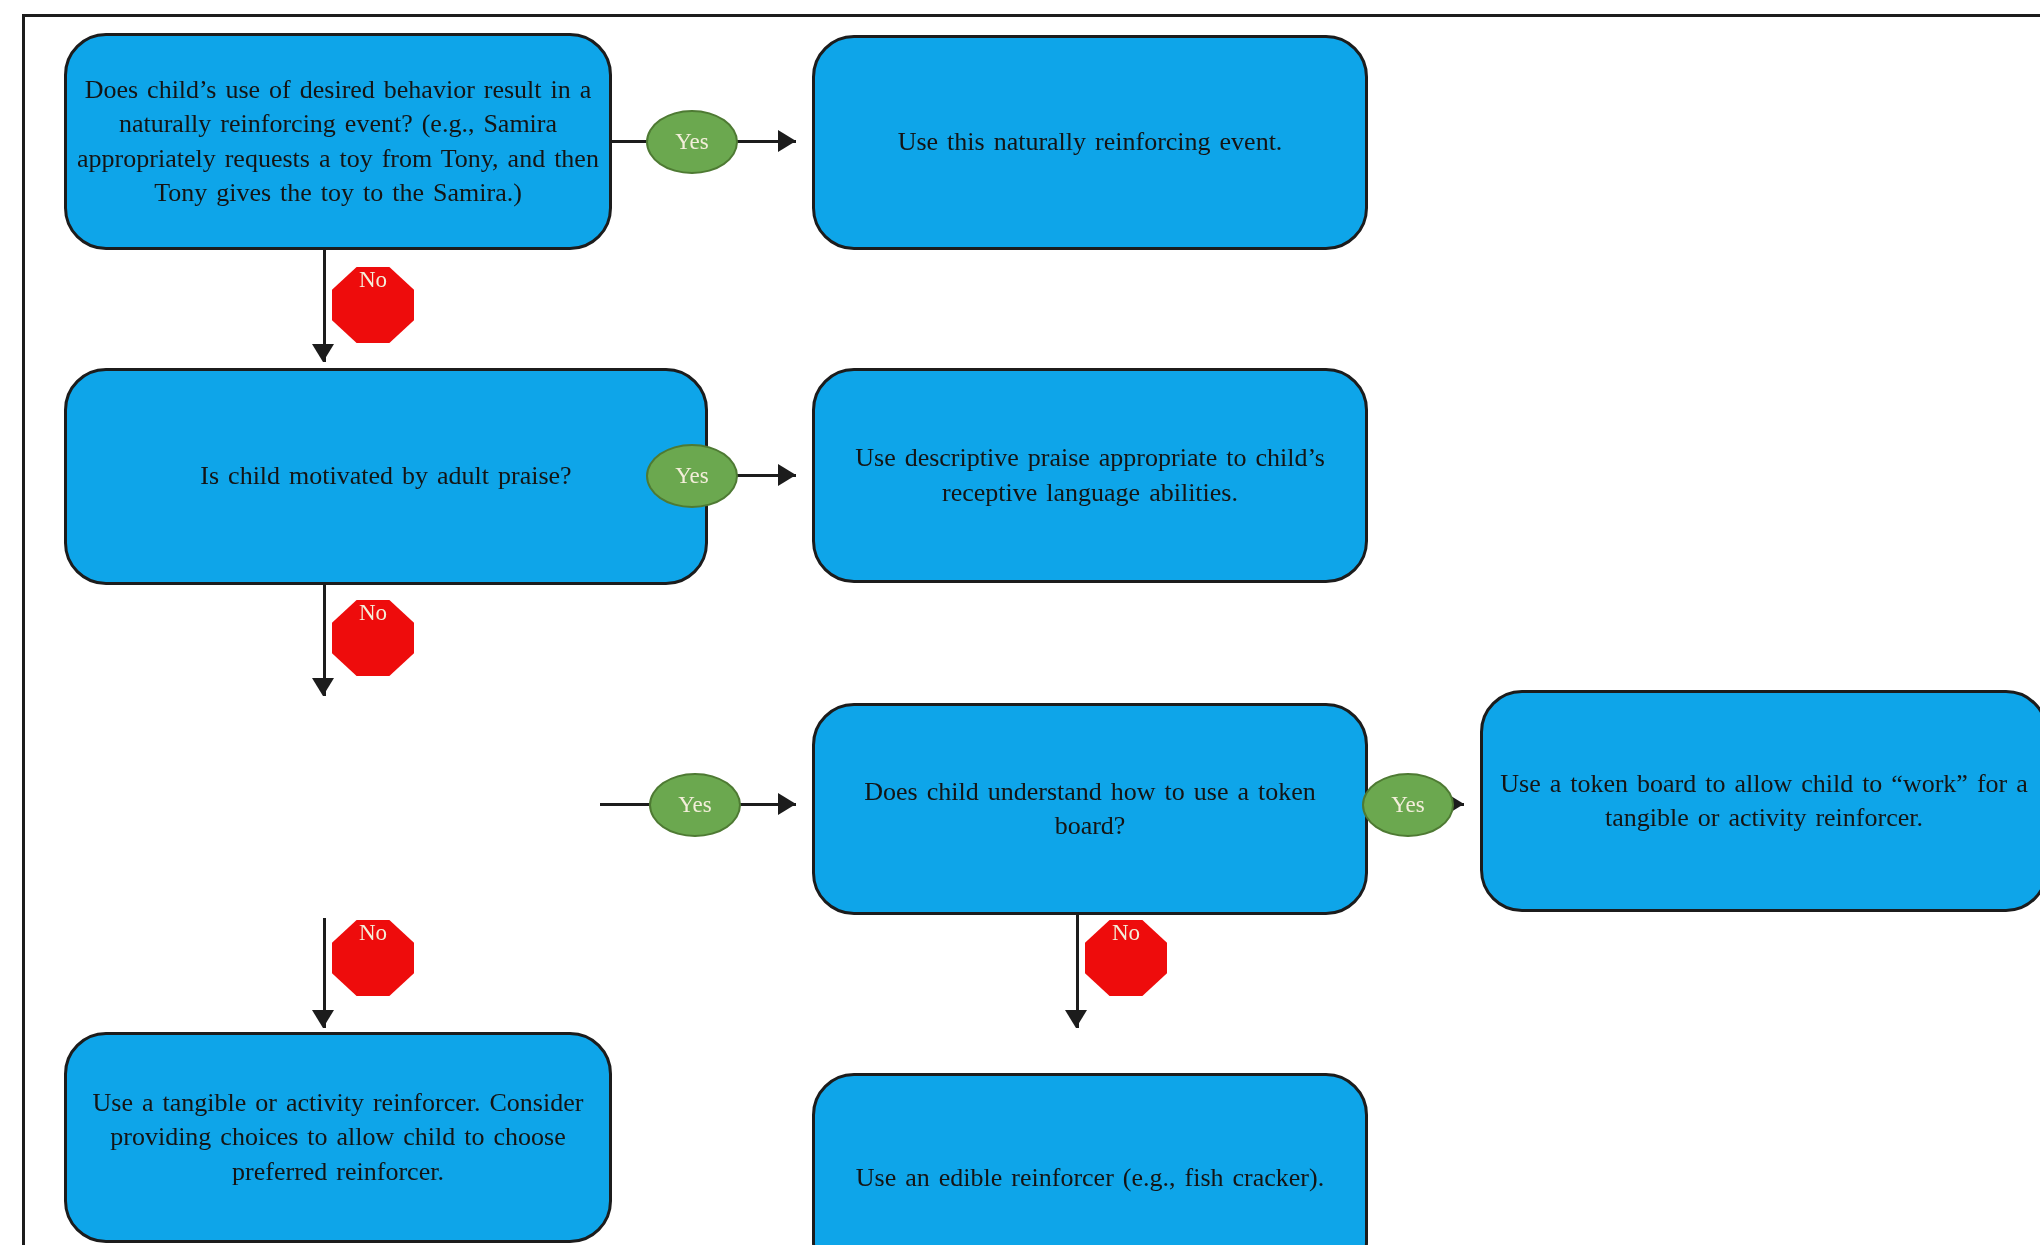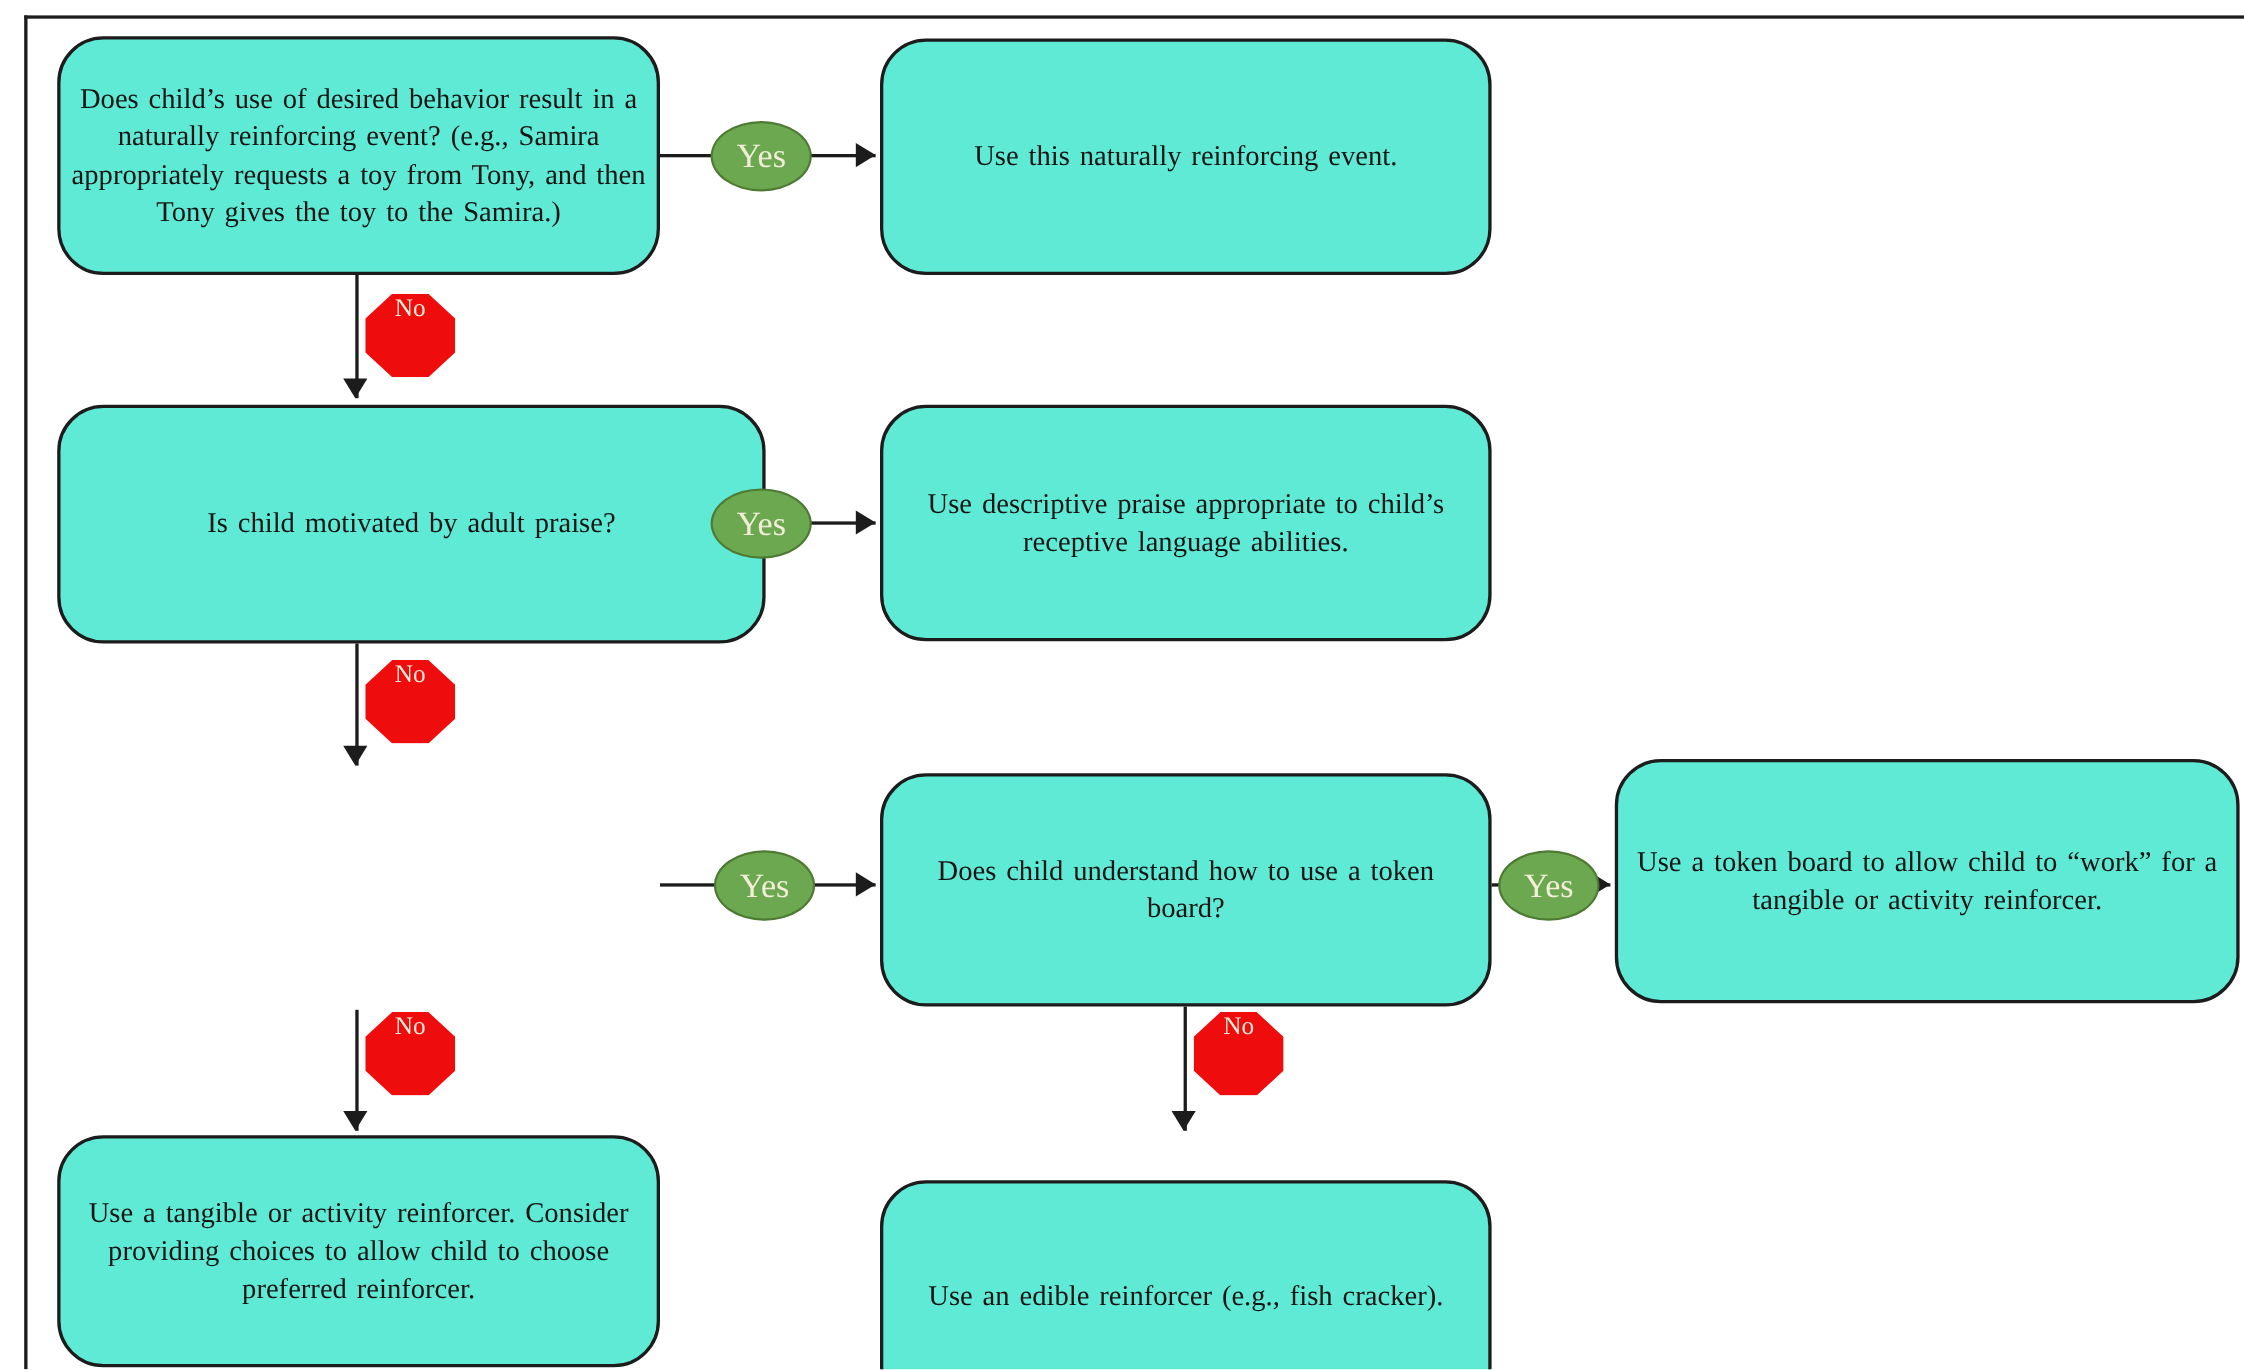--- a/index.html
+++ b/index.html
@@ -1,26 +1,26 @@
 <!DOCTYPE html>
 <html style="--yes-green: #6ba84f; --yes-green-border: #4e7a33; --no-red: #ee0c0c; --badge-text: #f3eeda; --line: #1c1c1c;"><head>
 <meta charset="utf-8">
 <style>
   html,body{margin:0;padding:0;background:#ffffff;}
   body{font-family:"Liberation Serif","DejaVu Serif",serif;}
   .canvas{position:relative;width:2040px;height:1245px;background:#ffffff;overflow:hidden;}
   .frame{position:absolute;left:22px;top:14px;right:0;bottom:0;
          border-left:3px solid #1c1c1c;border-top:3px solid #1c1c1c;z-index:0;}
-  .box{position:absolute;background:#5eead4;border:3px solid #1c1c1c;border-radius:42px;
+  .box{position:absolute;background:#0ea5e9;border:3px solid #1c1c1c;border-radius:42px;
        display:flex;align-items:center;justify-content:center;text-align:center;
        padding:10px 10px;box-sizing:border-box;z-index:2;
-       font-size:26px;line-height:1.32;word-spacing:2.5px;color:#141414;}
+       font-size:26px;line-height:1.32;word-spacing:2.5px;color:#141414;margin-left:12px;}
   .badge-yes{position:absolute;z-index:4;display:flex;align-items:center;justify-content:center;
        background:var(--yes-green,#6ba84f);border:2px solid var(--yes-green-border,#4e7a33);
-       border-radius:50%;color:var(--badge-text,#f3eeda);font-size:31px;box-sizing:border-box;}
+       border-radius:50%;color:var(--badge-text,#f3eeda);font-size:23px;box-sizing:border-box;}
   .badge-no{position:absolute;z-index:4;display:flex;align-items:flex-start;justify-content:center;
        background:var(--no-red,#ee0c0c);color:var(--badge-text,#f3eeda);font-size:23px;
        clip-path:polygon(30% 0%,70% 0%,100% 30%,100% 70%,70% 100%,30% 100%,0% 70%,0% 30%);margin-left:48px;}
   .hline{position:absolute;height:3px;background:var(--line,#1c1c1c);z-index:1;}
   .vline{position:absolute;width:3px;background:var(--line,#1c1c1c);z-index:1;}
   .arrow-right{position:absolute;width:0;height:0;z-index:3;
        border-top:11px solid transparent;border-bottom:11px solid transparent;
        border-left:18px solid var(--line,#1c1c1c);}
   .arrow-down{position:absolute;width:0;height:0;z-index:3;
        border-left:11px solid transparent;border-right:11px solid transparent;

